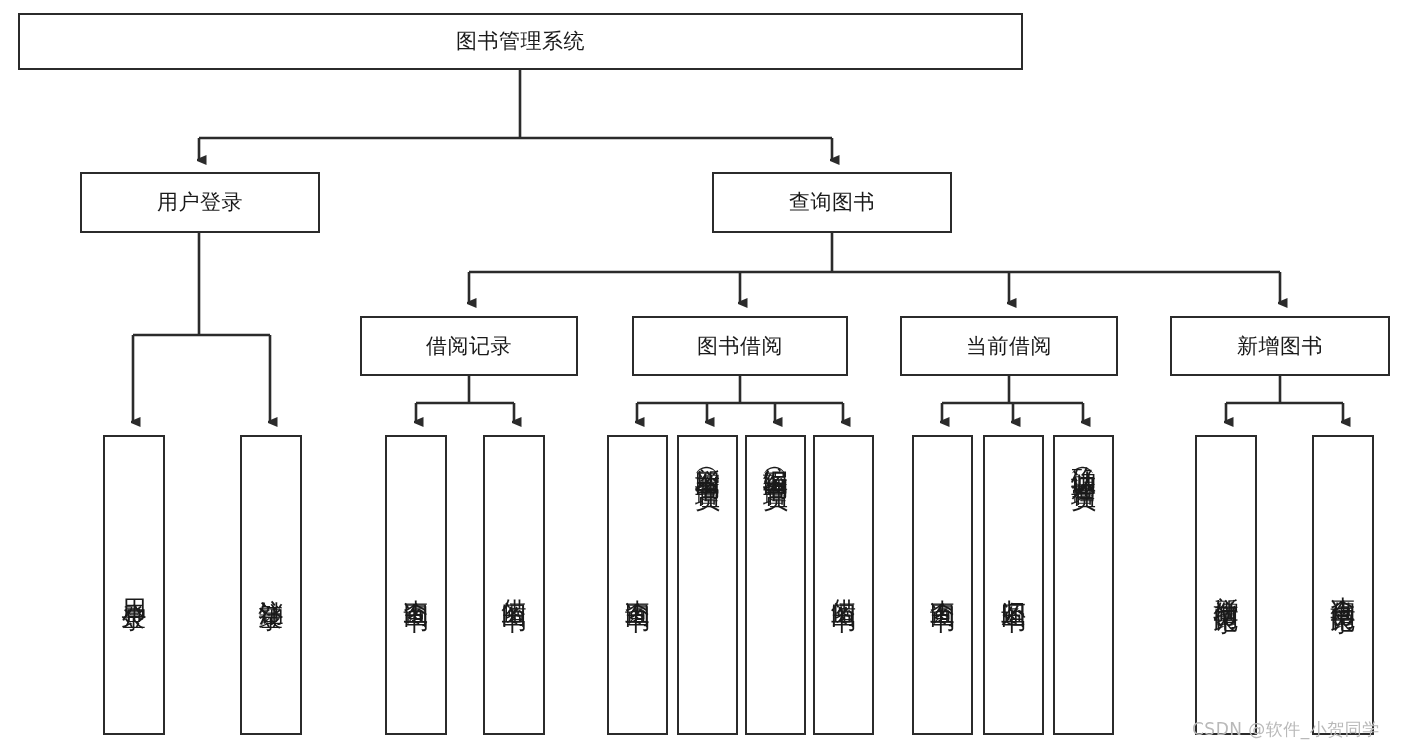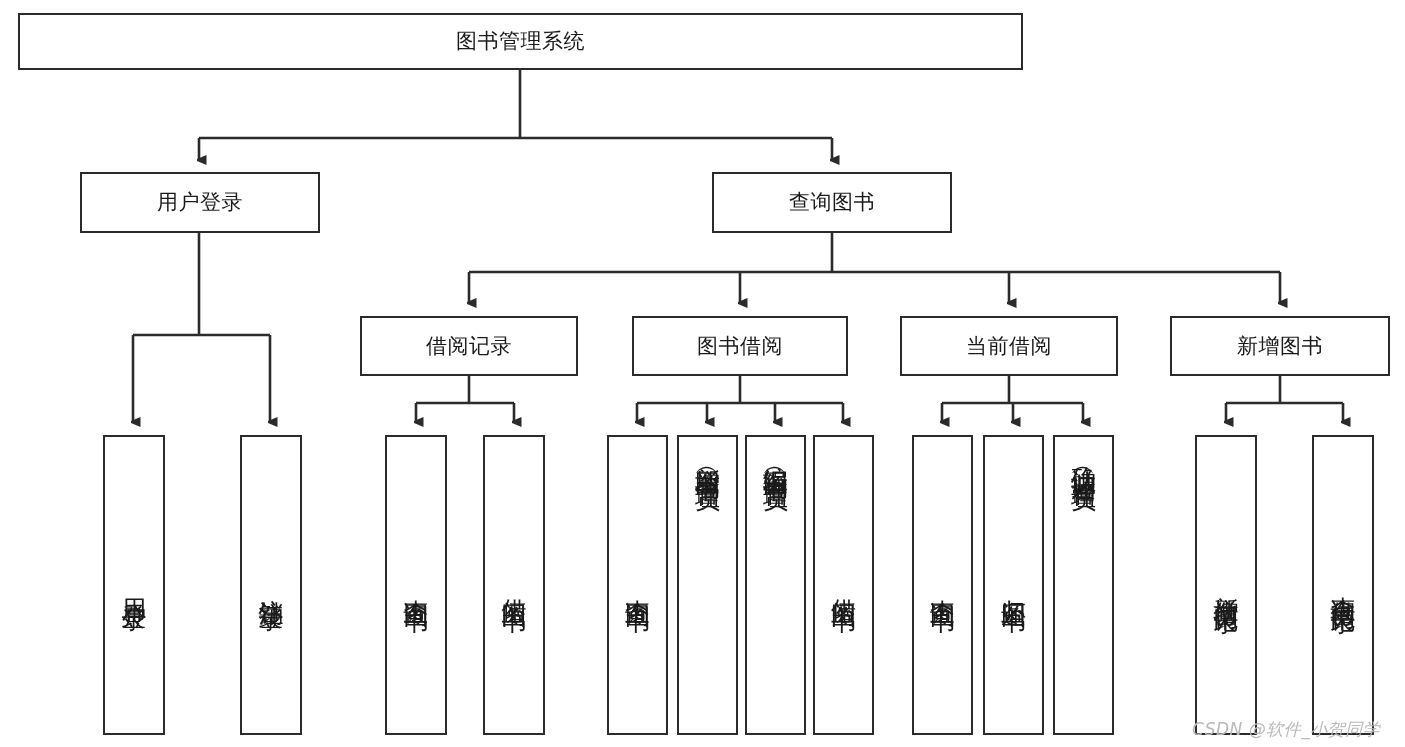--- a/index.html
+++ b/index.html
@@ -203,15 +203,15 @@
   </div>
 
   <div class="node vert centered" style="left:1195px; top:435px; width:62px; height:300px;">
     <span class="label">新增借阅记录</span>
   </div>
 
   <div class="node vert centered" style="left:1312px; top:435px; width:62px; height:300px;">
     <span class="label">查询借阅记录</span>
   </div>
 
-  <div class="watermark" style="left:1192px; top:718px;font-style:italic;">CSDN @软件_小贺同学</div>
+  <div class="watermark" style="left:1192px; top:718px;">CSDN @软件_小贺同学</div>
 
 </div>
 
 </body></html>

